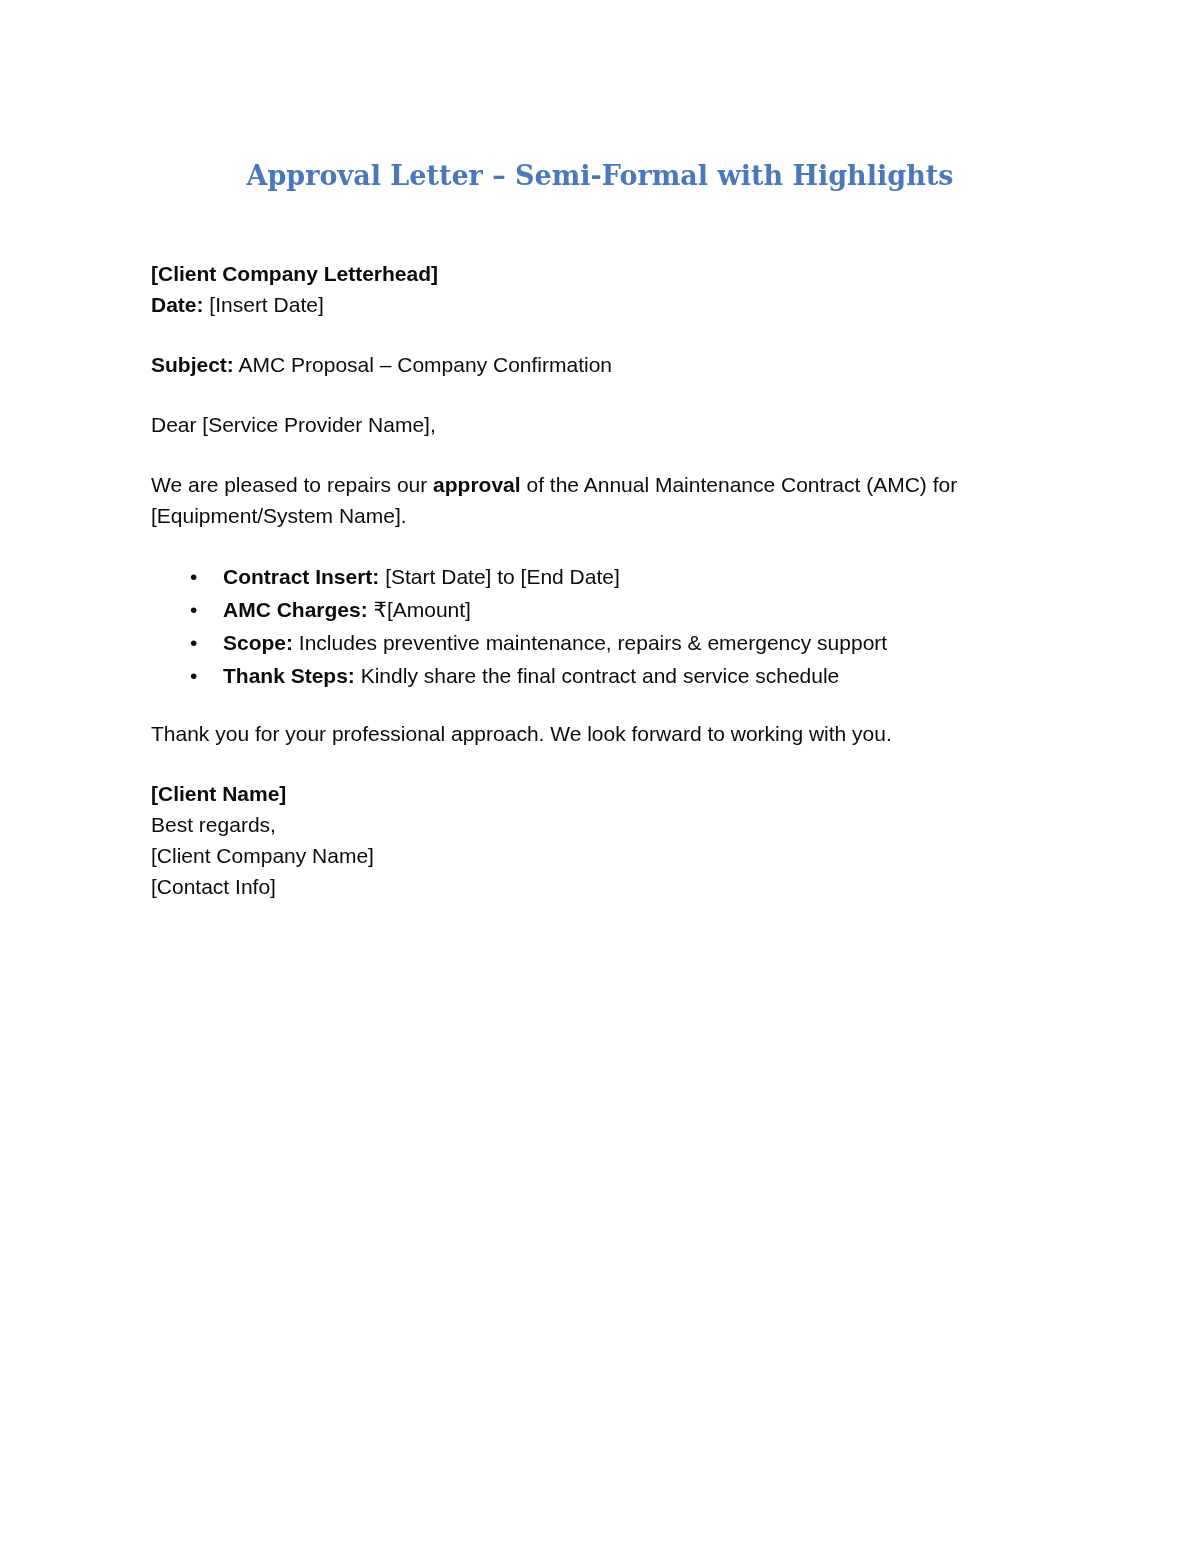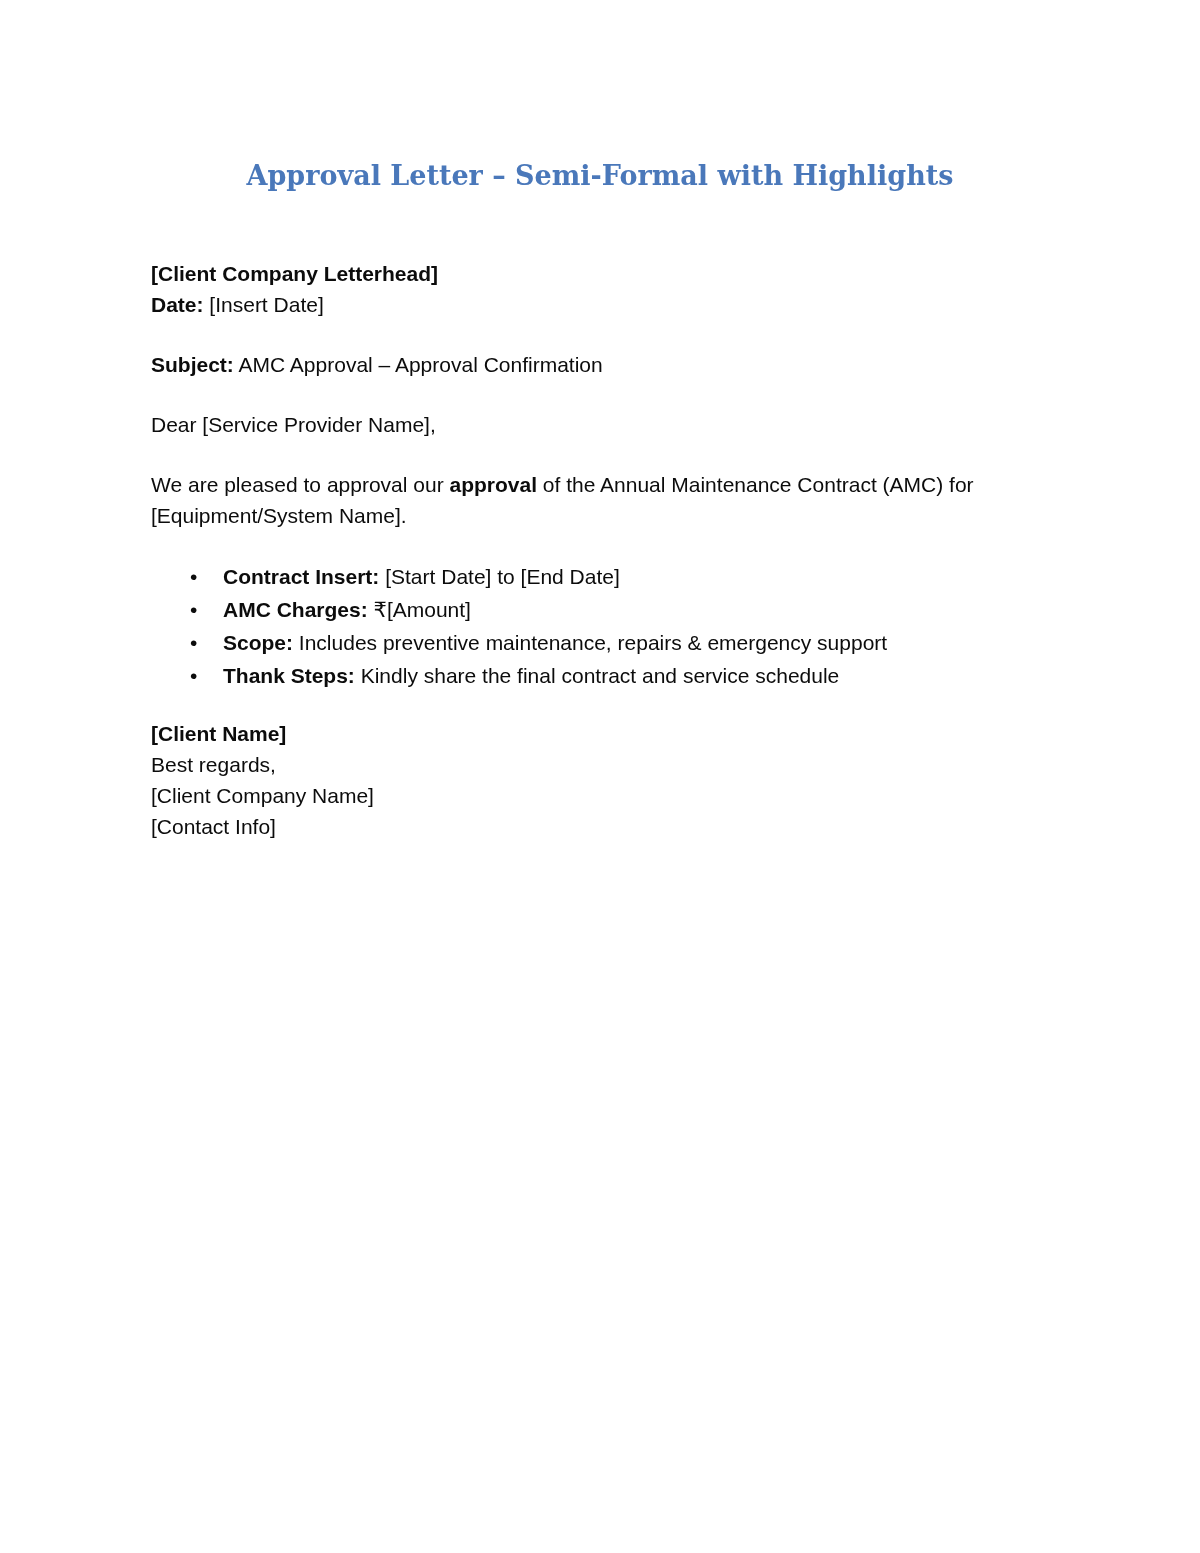--- a/index.html
+++ b/index.html
@@ -64,33 +64,34 @@
 <div class="page">
 
   <h1 class="doc-title" style="color: rgb(74, 120, 186);">Approval Letter – Semi-Formal with Highlights</h1>
 
   <div class="para">
     <span class="line b">[Client Company Letterhead]</span>
     <span class="line"><strong>Date:</strong><span> [Insert Date]</span></span>
   </div>
 
 
-  <div class="para"><strong>Subject:</strong><span> AMC Approval – Approval Confirmation</span></div>
+  <div class="para"><strong>Subject:</strong><span> AMC Proposal – Company Confirmation</span></div>
 
   <div class="para">Dear [Service Provider Name],</div>
 
-  <div class="para"><span>We are pleased to approval our </span><strong>approval</strong><span> of the Annual Maintenance Contract (AMC) for [Equipment/System Name].</span></div>
+  <div class="para"><span>We are pleased to repairs our </span><strong>approval</strong><span> of the Annual Maintenance Contract (AMC) for [Equipment/System Name].</span></div>
 
   <ul class="bullet-list">
     <li class="bullet-item"><span class="bullet-dot">•</span><strong>Contract Insert:</strong><span> [Start Date] to [End Date]</span></li>
     <li class="bullet-item"><span class="bullet-dot">•</span><strong>AMC Charges:</strong><span> ₹[Amount]</span></li>
     <li class="bullet-item"><span class="bullet-dot">•</span><strong>Scope:</strong><span> Includes preventive maintenance, repairs &amp; emergency support</span></li>
     <li class="bullet-item"><span class="bullet-dot">•</span><strong>Thank Steps:</strong><span> Kindly share the final contract and service schedule</span></li>
   </ul>
 
+  <div class="para">Thank you for your professional approach. We look forward to working with you.</div>
 
   <div class="para sig-block">
     <span class="line b">[Client Name]</span>
     <span class="line">Best regards,</span>
     <span class="line">[Client Company Name]</span>
     <span class="line">[Contact Info]</span>
   </div>
 
 </div>
 

